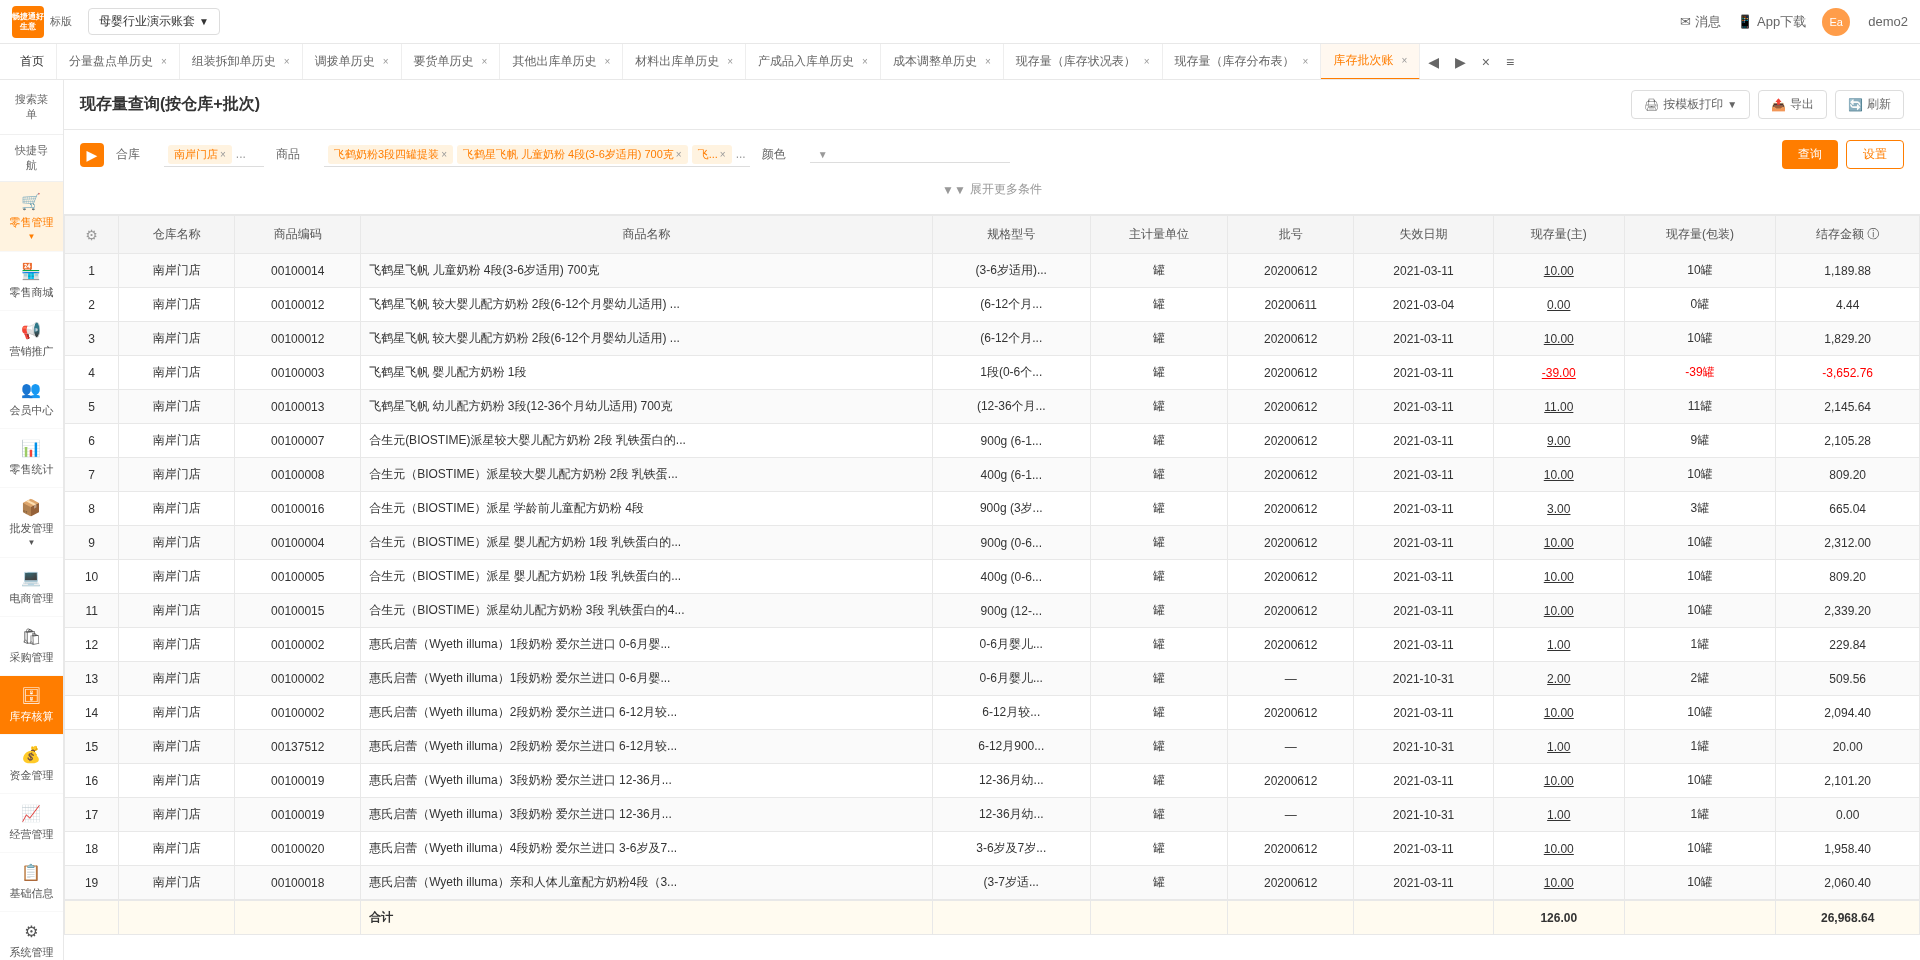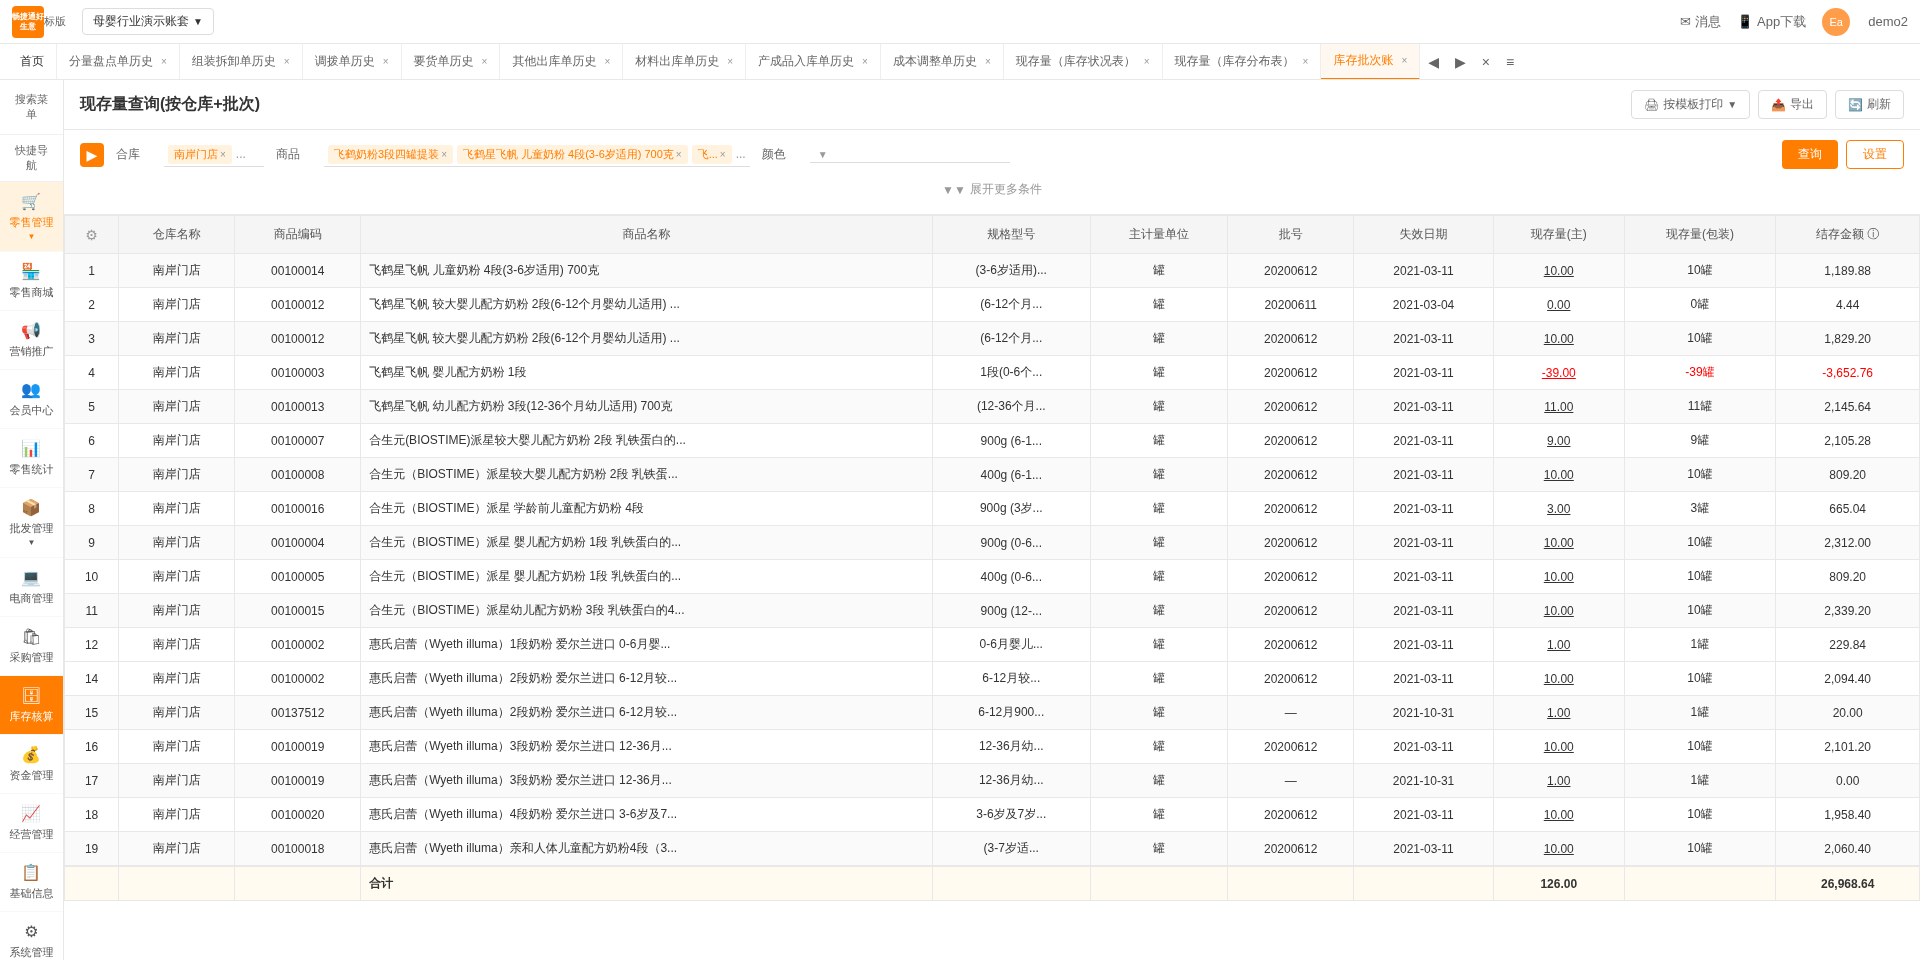--- a/index.html
+++ b/index.html
@@ -4,21 +4,21 @@
   <style>
     * { box-sizing: border-box; margin: 0; padding: 0; font-family: 'Microsoft YaHei', Arial, sans-serif; }
     body { width: 1920px; height: 960px; overflow: hidden; background: #f5f5f5; font-size: 12px; }
 
     
     .top-bar {
       display: flex; align-items: center; height: 44px;
       background: #fff; border-bottom: 1px solid #e8e8e8;
       padding: 0 12px; gap: 16px;
     }
-    .logo { display: flex; align-items: center; }
+    .logo { display: flex; align-items: center; gap: 6px; }
     .logo-icon { width: 32px; height: 32px; background: #ff7d00; border-radius: 4px; display: flex; align-items: center; justify-content: center; color: #fff; font-size: 10px; font-weight: bold; }
     .logo-text { font-size: 11px; color: #666; }
     .industry-select { display: flex; align-items: center; gap: 4px; padding: 4px 10px; border: 1px solid #ddd; border-radius: 4px; cursor: pointer; color: #333; font-size: 12px; }
     .top-actions { margin-left: auto; display: flex; align-items: center; gap: 16px; color: #666; font-size: 13px; }
     .top-actions span { cursor: pointer; display: flex; align-items: center; gap: 4px; }
     .user-avatar { width: 28px; height: 28px; border-radius: 50%; background: #ff9d4a; display: flex; align-items: center; justify-content: center; color: #fff; font-size: 11px; }
 
     
     .nav-tabs {
       display: flex; align-items: center; height: 36px;
@@ -534,20 +534,33 @@
       <td>00100002</td>
       <td class="td-left" style="max-width:320px;overflow:hidden;text-overflow:ellipsis">惠氏启蕾（Wyeth illuma）1段奶粉 爱尔兰进口 0-6月婴...</td>
       <td>0-6月婴儿...</td>
       <td>罐</td>
       <td>20200612</td>
       <td>2021-03-11</td>
       <td class="td-underline">1.00</td>
       <td class="">1罐</td>
       <td class="">229.84</td>
     </tr>
+            <tr style="background: rgb(250, 250, 250);">
+      <td>13</td>
+      <td>南岸门店</td>
+      <td>00100002</td>
+      <td class="td-left" style="max-width:320px;overflow:hidden;text-overflow:ellipsis">惠氏启蕾（Wyeth illuma）1段奶粉 爱尔兰进口 0-6月婴...</td>
+      <td>0-6月婴儿...</td>
+      <td>罐</td>
+      <td>—</td>
+      <td>2021-10-31</td>
+      <td class="td-underline">2.00</td>
+      <td class="">2罐</td>
+      <td class="">509.56</td>
+    </tr>
             <tr style="background: rgb(255, 255, 255);">
       <td>14</td>
       <td>南岸门店</td>
       <td>00100002</td>
       <td class="td-left" style="max-width:320px;overflow:hidden;text-overflow:ellipsis">惠氏启蕾（Wyeth illuma）2段奶粉 爱尔兰进口 6-12月较...</td>
       <td>6-12月较...</td>
       <td>罐</td>
       <td>20200612</td>
       <td>2021-03-11</td>
       <td class="td-underline">10.00</td>

